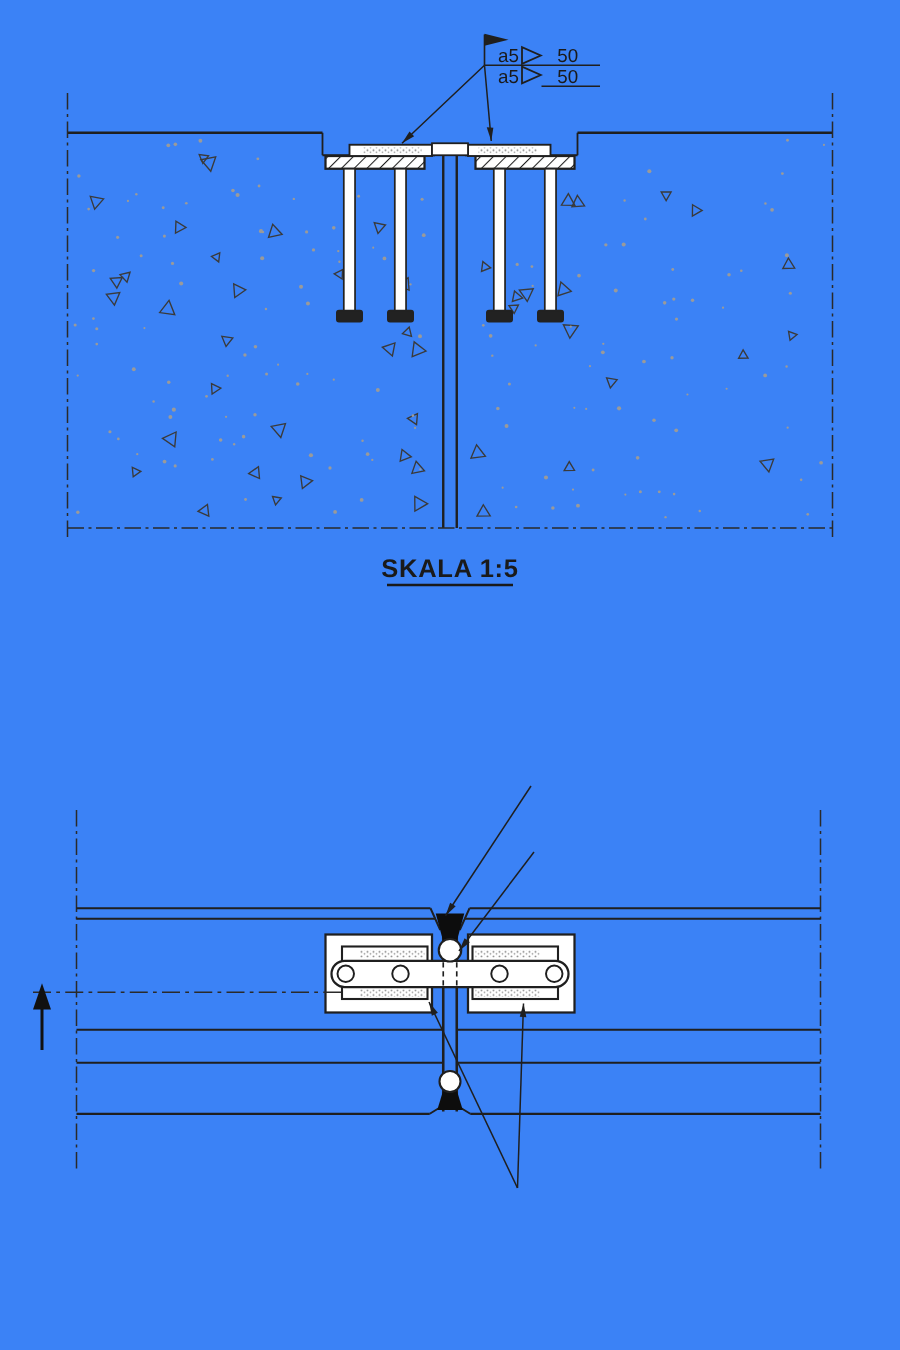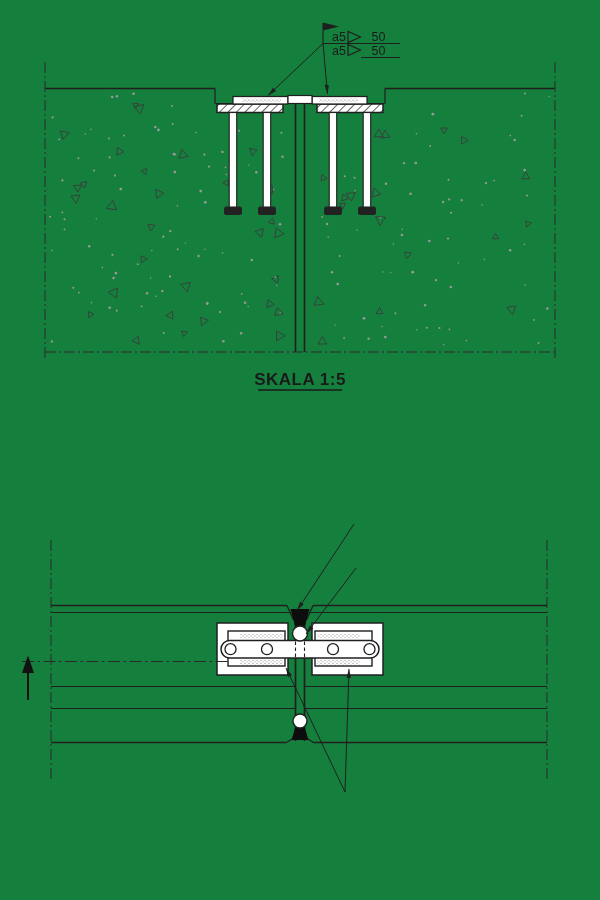--- a/index.html
+++ b/index.html
@@ -1,17 +1,17 @@
 <!DOCTYPE html>
 <html><head>
 <meta charset="utf-8">
 <style>
   html,body{margin:0;padding:0;background:#ffffff;}
   .sheet{
-    width:600px;height:900px;position:relative;background:#15803d;
+    width:600px;height:900px;position:relative;background:#3b82f6;
     font-family:"Liberation Sans", sans-serif;overflow:hidden;
   }
   svg{display:block;}
   text{fill:#1a1a1a;}
   .scale-text{font-weight:bold;font-size:17px;letter-spacing:0.5px;}
   .weld-text{font-size:12.5px;}
 </style>
 </head>
 <body>
 

